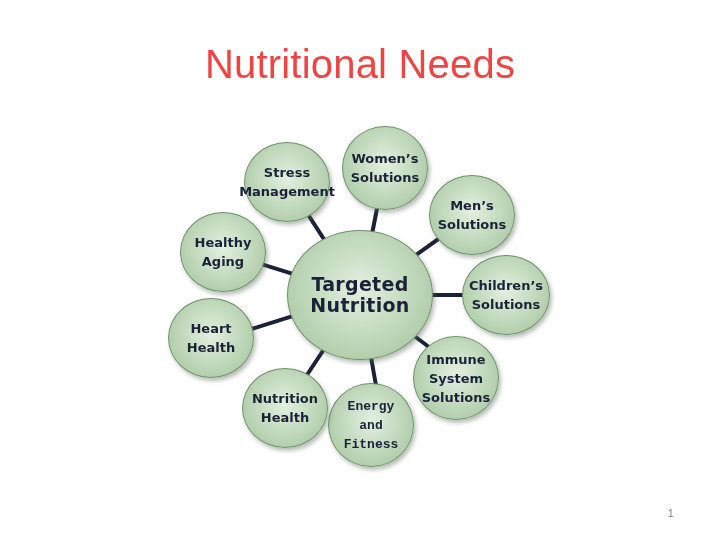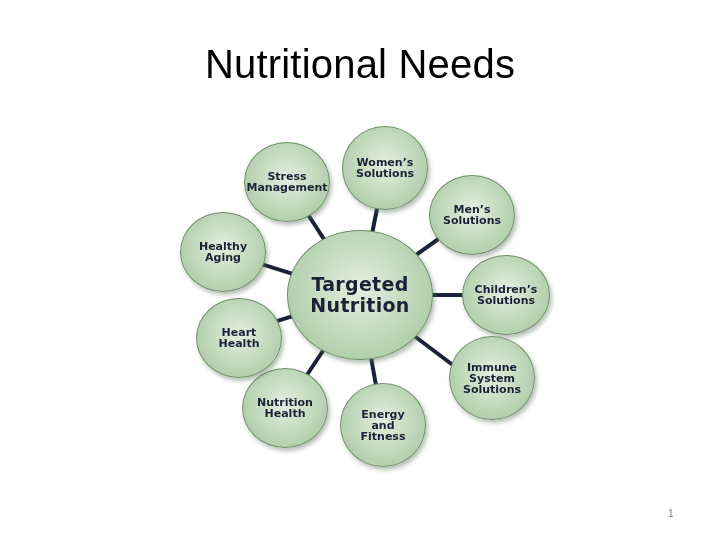--- a/index.html
+++ b/index.html
@@ -1,30 +1,30 @@
 <!DOCTYPE html>
 <html><head>
   <meta charset="utf-8">
   <style>
     html, body { margin: 0; padding: 0; background: #ffffff; }
     body { width: 720px; height: 540px; position: relative; overflow: hidden; font-family: "Liberation Sans", sans-serif; }
     .title {
       position: absolute; left: 0; top: 42px; width: 720px; text-align: center;
-      font-family: "Liberation Sans", sans-serif; font-size: 40px; color: #000000; letter-spacing: 0.2px;
+      font-family: "Liberation Sans", sans-serif; font-size: 40px; color: #ef4444; letter-spacing: 0.2px;
     }
     .diagram { position: absolute; left: 0; top: 0; width: 720px; height: 540px; }
     .node {
       position: absolute; box-sizing: border-box; border-radius: 50%;
       background: radial-gradient(ellipse at 50% 45%, #e4efe0 0%, #c4dbbf 45%, #a9c8a3 85%, #97b991 100%);
       border: 1.5px solid #6f8f6a;
       box-shadow: 2px 3px 4px rgba(90,110,90,0.45);
       display: flex; align-items: center; justify-content: center; text-align: center;
       color: #1b2238; font-weight: bold; font-family: "DejaVu Sans", sans-serif;
     }
-    .node .lbl { font-size: 11px; line-height: 11px; white-space: pre-line; }
+    .node .lbl { font-size: 13px; line-height: 19px; white-space: pre-line; }
     .center-node .lbl { font-size: 19px; line-height: 21px; letter-spacing: 0.3px; }
     .page-num {
       position: absolute; left: 668px; top: 508px; font-size: 10px; color: #7a7a7a;
       font-family: "Liberation Sans", sans-serif;
     }
     svg.links { position: absolute; left: 0; top: 0; }
   </style>
 </head>
 <body>
 
@@ -54,35 +54,35 @@
 Solutions</span>
   </div>
   <div class="node" style="left:429px; top:175px; width:86px; height:80px;text-align:center;">
     <span class="lbl">Men’s
 Solutions</span>
   </div>
   <div class="node" style="left:462px; top:255px; width:88px; height:80px;text-align:center;">
     <span class="lbl">Children’s
 Solutions</span>
   </div>
-  <div class="node" style="left:449px; top:336px; width:86px; height:84px;">
+  <div class="node" style="left:413px; top:336px; width:86px; height:84px;">
     <span class="lbl">Immune
 System
 Solutions</span>
   </div>
-  <div class="node" style="left:340px; top:383px; width:86px; height:84px;">
+  <div class="node" style="left:328px; top:383px; width:86px; height:84px;font-family:Liberation Mono, monospace;">
     <span class="lbl">Energy
 and
 Fitness</span>
   </div>
   <div class="node" style="left:242px; top:368px; width:86px; height:80px;">
     <span class="lbl">Nutrition
 Health</span>
   </div>
-  <div class="node" style="left:196px; top:298px; width:86px; height:80px;">
+  <div class="node" style="left:168px; top:298px; width:86px; height:80px;">
     <span class="lbl">Heart
 Health</span>
   </div>
   <div class="node" style="left:180px; top:212px; width:86px; height:80px;">
     <span class="lbl">Healthy
 Aging</span>
   </div>
 
   <div class="node center-node" style="left:287px; top:230px; width:146px; height:130px;">
     <span class="lbl">Targeted

